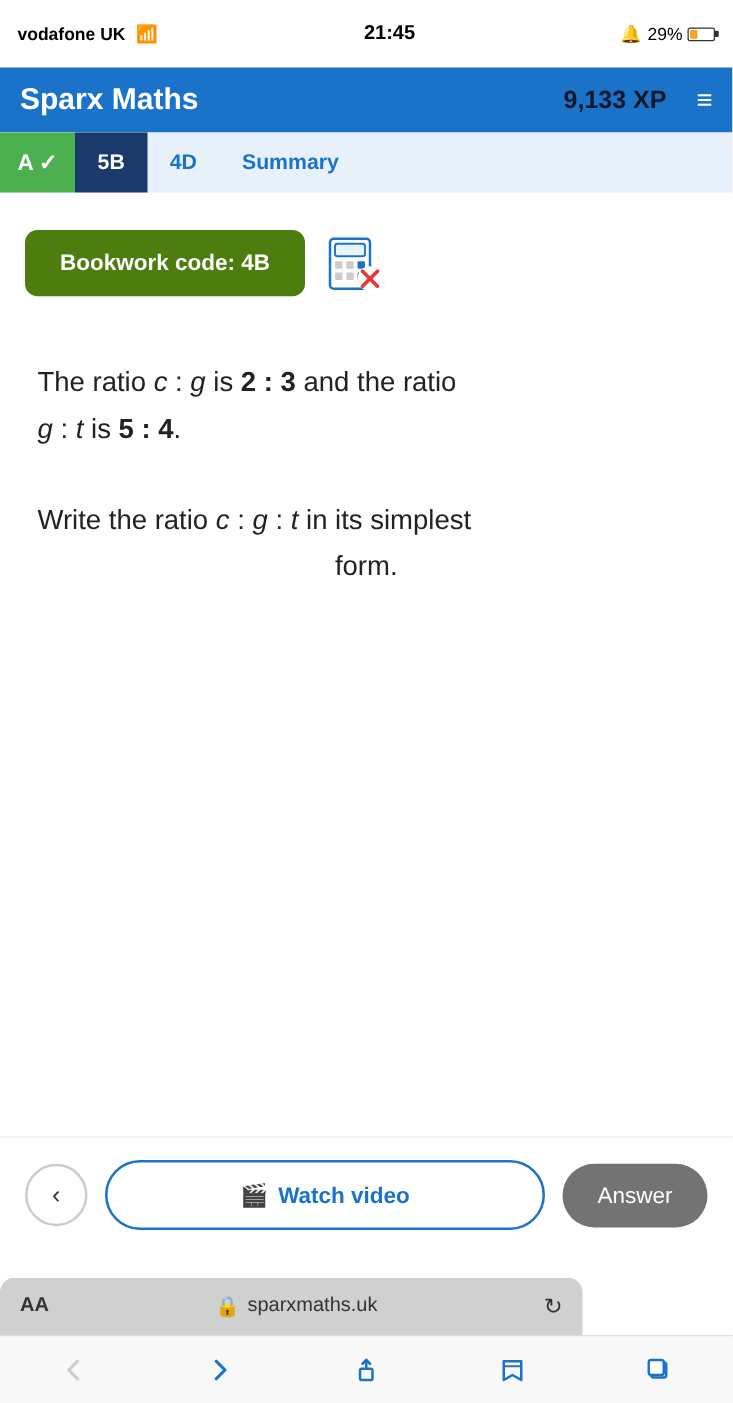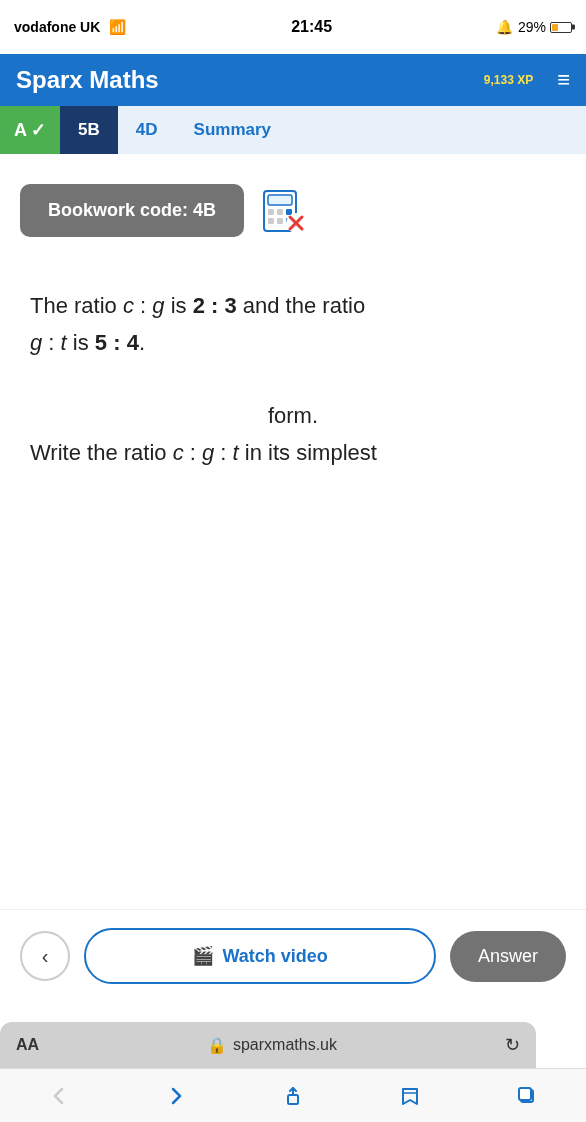--- a/index.html
+++ b/index.html
@@ -57,22 +57,22 @@
       padding: 12px 16px;
       gap: 12px;
     }
     .header-logo {
       font-size: 24px;
       font-weight: 800;
       color: #fff;
       flex: 1;
     }
     .header-xp {
-      color: #fde047;
-      font-size: 12px;
+      color: #0f172a;
+      font-size: 20px;
       font-weight: 600;
     }
     .header-menu {
       color: #fff;
       font-size: 22px;
       font-weight: 700;
       cursor: pointer;
       margin-left: 12px;
     }
 
@@ -116,21 +116,21 @@
     }
 
     
     .bookwork-row {
       display: flex;
       align-items: center;
       gap: 16px;
       margin-bottom: 50px;
     }
     .bookwork-box {
-      background: #737373;
+      background: #4d7c0f;
       color: #fff;
       padding: 16px 28px;
       border-radius: 10px;
       font-size: 18px;
       font-weight: 600;
     }
     .calc-icon {
       width: 48px;
       height: 48px;
       position: relative;
@@ -197,21 +197,21 @@
       font-size: 18px;
       font-weight: 400;
       cursor: pointer;
     }
 
     
     .browser-bar {
       position: fixed;
       bottom: 54px;
       left: 0;
-      width: 536px;
+      width: 466px;
       background: #d0d0d0;
       padding: 12px 16px;
       display: flex;
       align-items: center;
       gap: 29px;
       border-radius: 12px 12px 0 0;
     }
     .browser-aa {
       font-size: 16px;
       font-weight: 700;
@@ -324,25 +324,25 @@
   </div>
 
   <div class="problem">
     <div style="text-align:left; font-size:22px; line-height:1.7;">
       <span>The ratio <em>c</em> : <em>g</em> is <strong>2 : 3</strong> and the ratio</span>
     </div>
     <div style="text-align:left; font-size:22px; line-height:1.7;">
       <span><em>g</em> : <em>t</em> is <strong>5 : 4</strong>.</span>
     </div>
     <br>
+    <div style="text-align:left; font-size:22px; line-height:1.7;">
+      <span>Write the ratio <em>c</em> : <em>g</em> : <em>t</em> in its simplest</span>
+    </div>
     <div style="text-align:center; font-size:22px; line-height:1.7;">
       <span>form.</span>
-    </div>
-    <div style="text-align:left; font-size:22px; line-height:1.7;">
-      <span>Write the ratio <em>c</em> : <em>g</em> : <em>t</em> in its simplest</span>
     </div>
   </div>
 </div>
 
 <div class="action-bar">
   <button class="back-btn">‹</button>
   <button class="watch-video-btn">
     <span style="font-size:18px;">🎬</span>
     <span>Watch video</span>
   </button>

